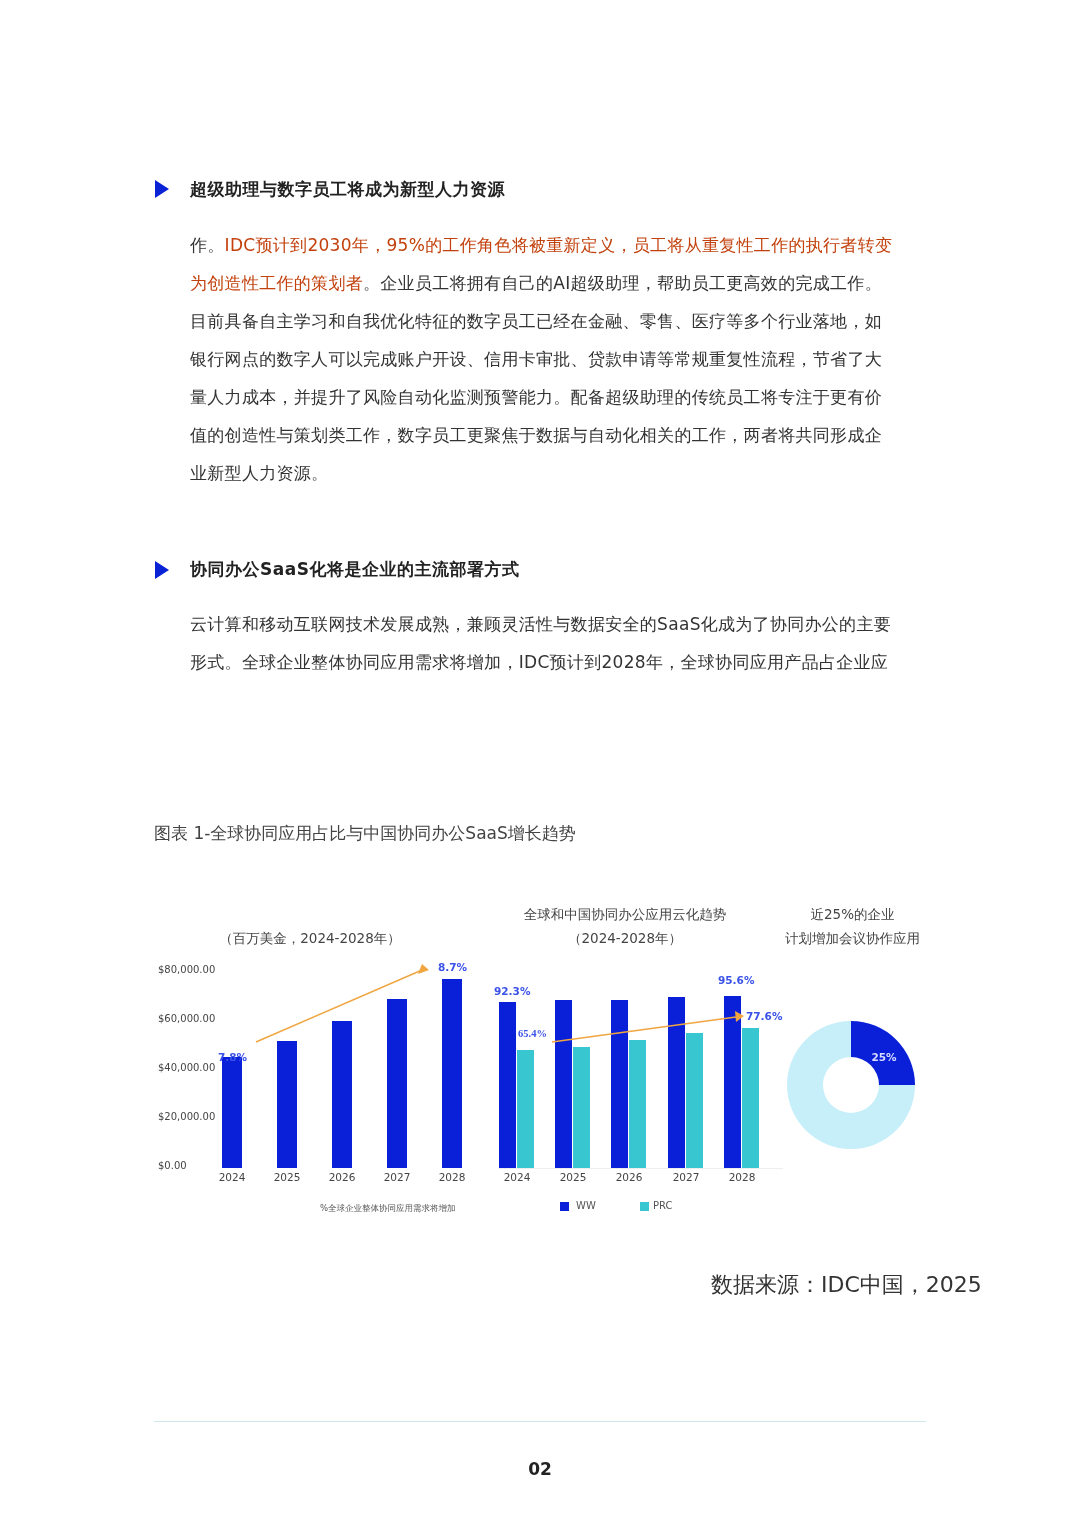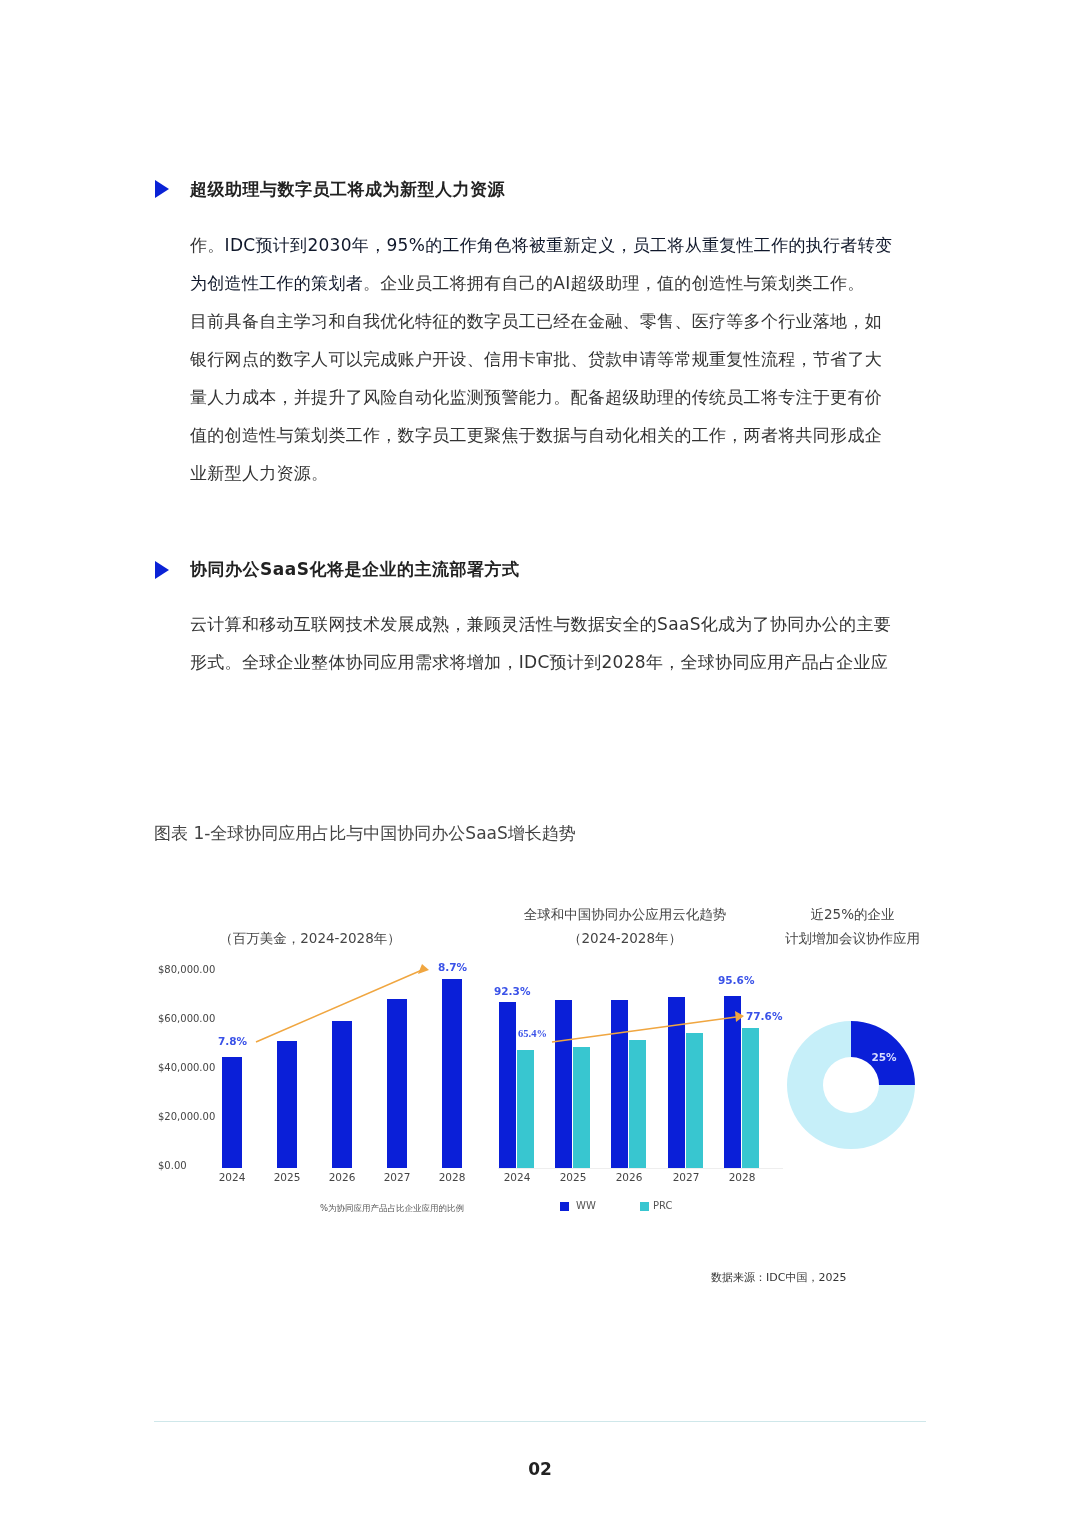--- a/index.html
+++ b/index.html
@@ -3,41 +3,41 @@
 <meta charset="utf-8">
 <style>
   html, body { margin: 0; padding: 0; background: #ffffff; }
   body { width: 1080px; height: 1527px; position: relative; overflow: hidden;
          font-family: "DejaVu Sans", "Liberation Sans", sans-serif; color: #333; }
   .abs { position: absolute; }
   .tri { width: 0; height: 0; border-top: 9px solid transparent; border-bottom: 9px solid transparent;
          border-left: 14px solid #0a22d6; }
   .h2 { font-size: 17px; font-weight: bold; color: #222; letter-spacing: 0.5px; }
   .para { font-size: 17px; line-height: 38px; color: #333; width: 736px; text-align: justify; letter-spacing: 0.3px; }
-  .hl { color: #0f172a; }
+  .hl { color: #c2410c; }
   .caption { font-size: 17px; color: #444; }
   .ctitle { font-size: 13.5px; color: #444; text-align: center; line-height: 24px; }
   .ytick { font-size: 10px; color: #444; width: 60px; }
   .xtick { font-size: 10.5px; color: #444; text-align: center; width: 40px; }
   .bar { background: #0a1fd8; }
   .bar2 { background: #38c6d0; }
   .lbl { font-size: 10.5px; font-weight: bold; color: #3a52e8; }
   .note { font-size: 8.5px; color: #555; }
-  .source { font-size: 11px; color: #333; }
+  .source { font-size: 22px; color: #333; }
   .rule { height: 1px; background: #cfe7ea; }
   .pageno { font-size: 17px; font-weight: bold; color: #222; text-align: center; width: 60px; }
 </style>
 </head>
 <body>
 
 <div class="abs tri" style="left:155px; top:180px;"></div>
 <div class="abs h2" style="left:190px; top:178px;text-align:right;">超级助理与数字员工将成为新型人力资源</div>
 <div class="abs para" id="para0" style="left:190px; top:226px;">
     <div><span>作。</span><span class="hl">IDC预计到2030年，95%的工作角色将被重新定义，员工将从重复性工作的执行者转变</span></div>
-    <div><span class="hl">为创造性工作的策划者</span><span>。企业员工将拥有自己的AI超级助理，值的创造性与策划类工作。</span></div>
+    <div><span class="hl">为创造性工作的策划者</span><span>。企业员工将拥有自己的AI超级助理，帮助员工更高效的完成工作。</span></div>
     <div><span>目前具备自主学习和自我优化特征的数字员工已经在金融、零售、医疗等多个行业落地，如</span></div>
     <div><span>银行网点的数字人可以完成账户开设、信用卡审批、贷款申请等常规重复性流程，节省了大</span></div>
     <div><span>量人力成本，并提升了风险自动化监测预警能力。配备超级助理的传统员工将专注于更有价</span></div>
     <div><span>值的创造性与策划类工作，数字员工更聚焦于数据与自动化相关的工作，两者将共同形成企</span></div>
     <div><span>业新型人力资源。</span></div>
   </div>
 
 <div class="abs tri" style="left:155px; top:561px;"></div>
 <div class="abs h2" style="left:190px; top:558px;">协同办公SaaS化将是企业的主流部署方式</div>
 <div class="abs para" id="para1" style="left:190px; top:605px;">
@@ -58,27 +58,27 @@
       <div class="abs bar" style="left:72px; top:157.015px; width:20px; height:110.985px;"></div>
       <div class="abs xtick" style="left:62px; top:271px;">2024</div>
       <div class="abs bar" style="left:127px; top:141.09px; width:20px; height:126.91px;"></div>
       <div class="abs xtick" style="left:117px; top:271px;">2025</div>
       <div class="abs bar" style="left:182px; top:121px; width:20px; height:147px;"></div>
       <div class="abs xtick" style="left:172px; top:271px;">2026</div>
       <div class="abs bar" style="left:237px; top:98.94999999999999px; width:20px; height:169.05px;"></div>
       <div class="abs xtick" style="left:227px; top:271px;">2027</div>
       <div class="abs bar" style="left:292px; top:79.10499999999999px; width:20px; height:188.895px;"></div>
       <div class="abs xtick" style="left:282px; top:271px;">2028</div>
-      <div class="abs lbl" style="left:68px; top:135px;">7.8%</div>
+      <div class="abs lbl" style="left:68px; top:151px;">7.8%</div>
       <div class="abs lbl" style="left:288px; top:61.10499999999999px;">8.7%</div>
       <svg class="abs" style="left:0;top:0" width="340" height="320">
       <line x1="106" y1="142" x2="272" y2="70" stroke="#f0a640" stroke-width="1.5"></line>
       <polygon points="272,64 279,70 268,74" fill="#f0a640"></polygon>
     </svg>
-      <div class="abs note" style="left:170px; top:303px;">%为协同应用产品占比企业应用的比例</div>
+      <div class="abs note" style="left:170px; top:303px;">%全球企业整体协同应用需求将增加</div>
     </div>
 </div>
 
 <div class="abs" style="left:490px; top:900px; width:300px; height:320px;">
   <div class="abs ctitle" style="left:0; top:2px; width:270px;">全球和中国协同办公应用云化趋势</div>
   <div class="abs ctitle" style="left:0; top:26px; width:270px;">（2024-2028年）</div>
   <div id="c2" class="abs" style="left:0; top:0; width:300px; height:320px;">
       <div class="abs" style="left:8px;top:268px;width:285px;height:1px;background:#eee"></div>
       <div class="abs bar" style="left:9px; top:101.86000000000001px; width:17px; height:166.14px;"></div>
       <div class="abs bar2" style="left:27px; top:150.27999999999997px; width:17px; height:117.72000000000001px;"></div>

